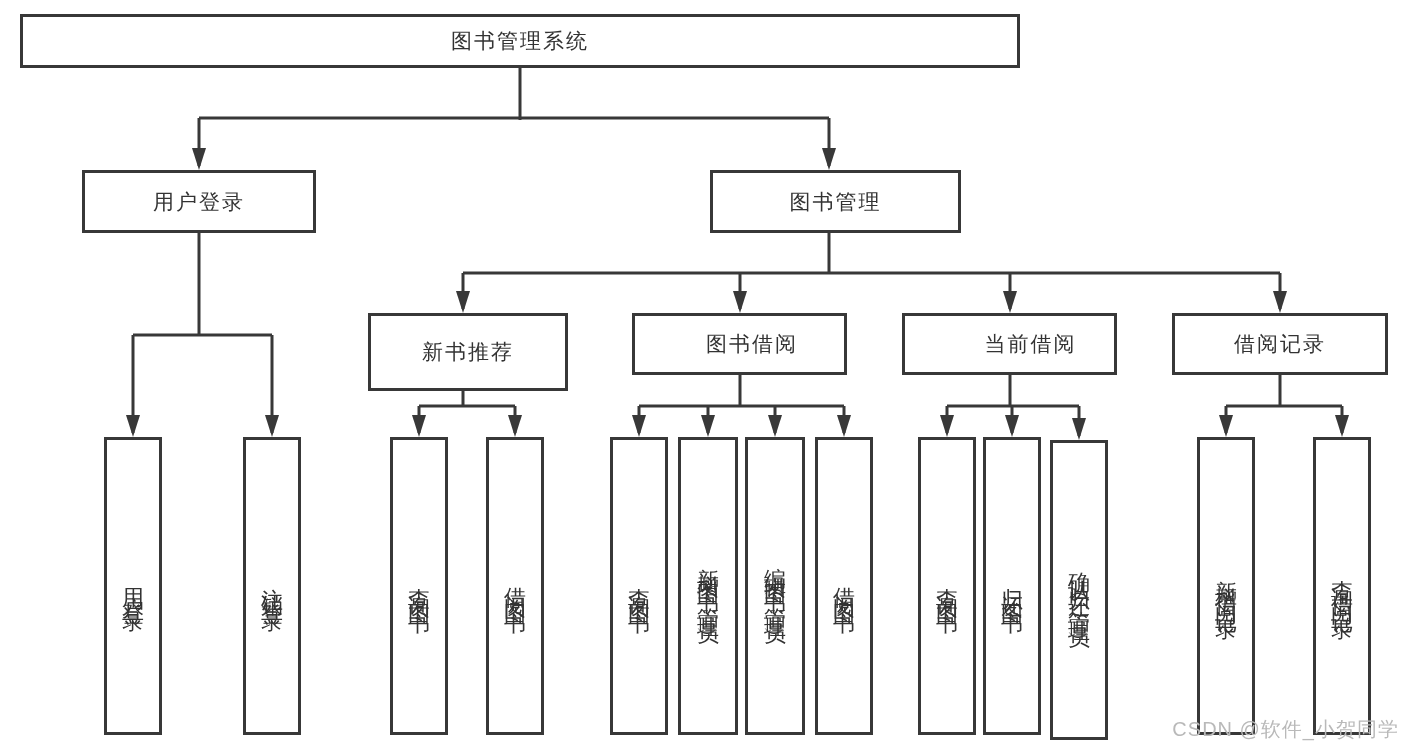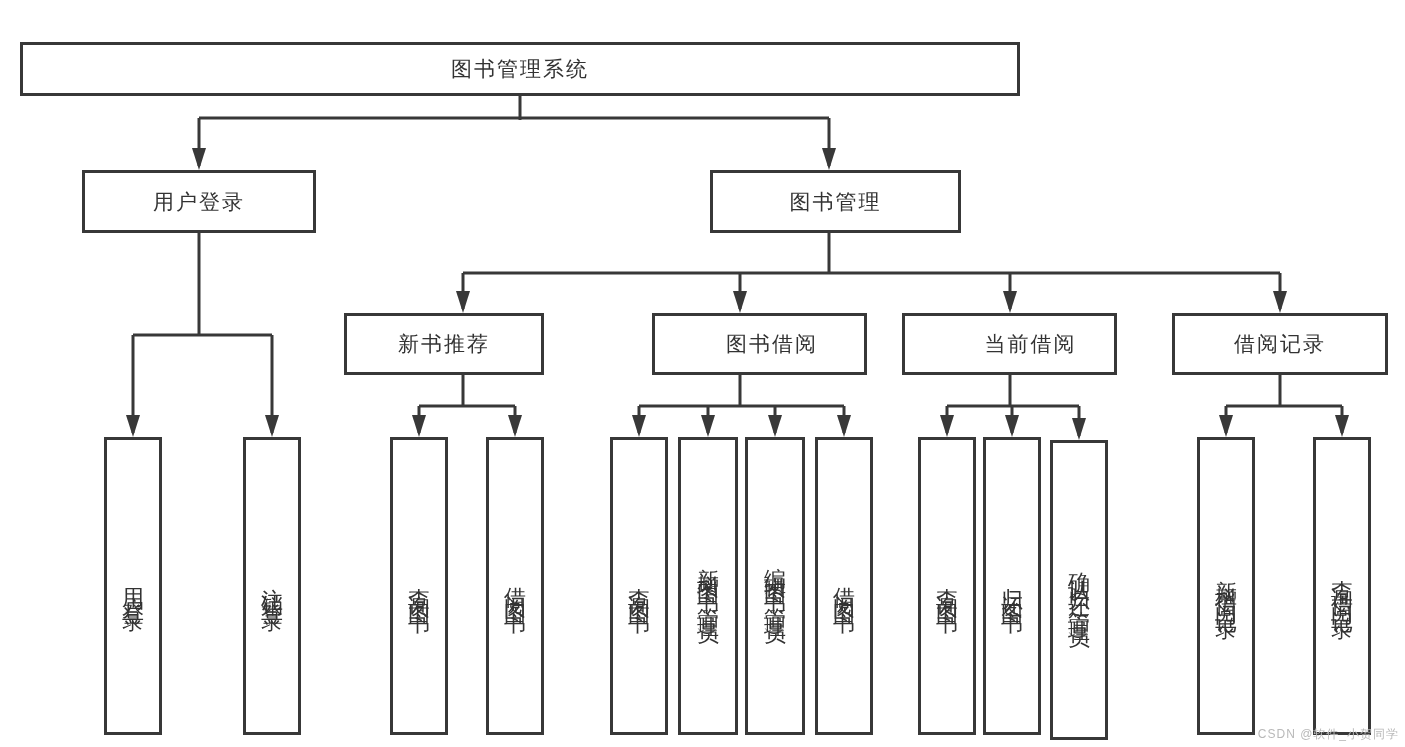--- a/index.html
+++ b/index.html
@@ -26,21 +26,21 @@
     writing-mode:vertical-rl;
     text-orientation:mixed;
     font-size:22px;
     letter-spacing:8px;
     color:#333333;
     white-space:nowrap;
   }
   .watermark{
     position:absolute;
     right:6px;bottom:4px;
-    font-size:12px;
+    font-size:20px;
     color:#b9b9b9;
     z-index:10;
     letter-spacing:1px;
   }
 </style>
 </head>
 <body>
 
 <div class="canvas">
 
@@ -69,35 +69,35 @@
       <polygon points="768,415 782,415 775,437"></polygon>
       <polygon points="837,415 851,415 844,437"></polygon>
       <polygon points="940,415 954,415 947,437"></polygon>
       <polygon points="1005,415 1019,415 1012,437"></polygon>
       <polygon points="1072,418 1086,418 1079,440"></polygon>
       <polygon points="1219,415 1233,415 1226,437"></polygon>
       <polygon points="1335,415 1349,415 1342,437"></polygon>
     </g>
   </svg>
 
-  <div class="node hnode" style="left:20px;top:14px;width:1000px;height:54px;margin-top:28px;">
+  <div class="node hnode" style="left:20px;top:14px;width:1000px;height:54px;">
     <span>图书管理系统</span>
   </div>
 
   <div class="node hnode" style="left:82px;top:170px;width:234px;height:63px;">
     <span>用户登录</span>
   </div>
   <div class="node hnode" style="left:710px;top:170px;width:251px;height:63px;">
     <span>图书管理</span>
   </div>
 
-  <div class="node hnode" style="left:344px;top:313px;width:200px;height:62px;text-align:center;">
+  <div class="node hnode" style="left:368px;top:313px;width:200px;height:78px;text-align:center;">
     <span>新书推荐</span>
   </div>
-  <div class="node hnode" style="left:652px;top:313px;width:215px;height:62px;padding-left:25px;">
+  <div class="node hnode" style="left:632px;top:313px;width:215px;height:62px;padding-left:25px;">
     <span>图书借阅</span>
   </div>
   <div class="node hnode" style="left:902px;top:313px;width:215px;height:62px;padding-left:42px;">
     <span>当前借阅</span>
   </div>
   <div class="node hnode" style="left:1172px;top:313px;width:216px;height:62px;">
     <span>借阅记录</span>
   </div>
 
   <div class="node leaf" style="left:104px;top:437px;width:58px;height:298px;">

